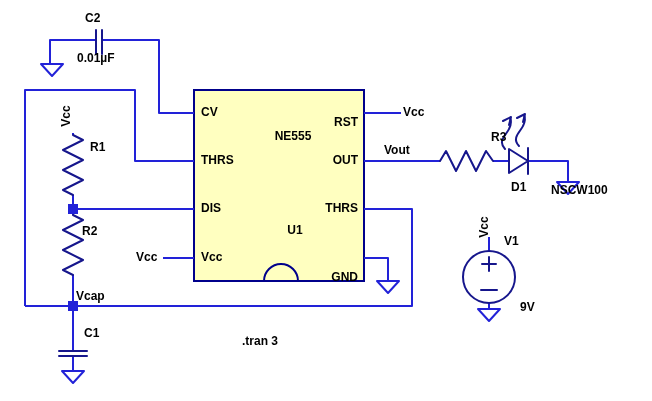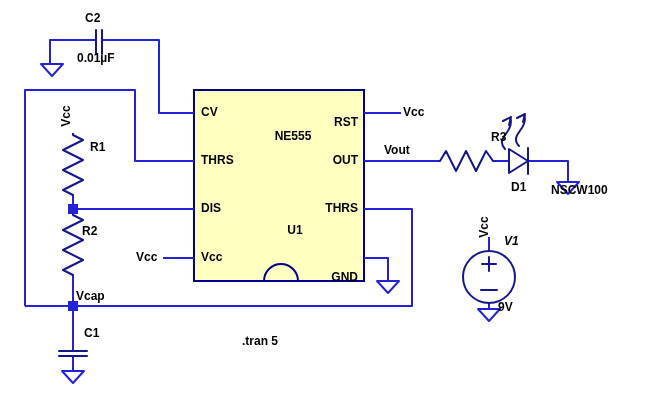--- a/index.html
+++ b/index.html
@@ -157,24 +157,24 @@
   <div class="lbl" style="left:90px;top:141px;">R1</div>
   <div class="lbl" style="left:82px;top:225px;">R2</div>
   <div class="lbl" style="left:76px;top:290px;">Vcap</div>
   <div class="lbl" style="left:84px;top:327px;">C1</div>
   <div class="lbl" style="left:136px;top:251px;">Vcc</div>
   <div class="lbl" style="left:403px;top:106px;">Vcc</div>
   <div class="lbl" style="left:384px;top:144px;">Vout</div>
   <div class="lbl" style="left:456px;top:131px;padding-left:35px;">R3</div>
   <div class="lbl" style="left:551px;top:136px;margin-top:48px;">NSCW100</div>
   <div class="lbl" style="left:511px;top:181px;">D1</div>
-  <div class="lbl" style="left:504px;top:235px;font-style:italic;">V1</div>
+  <div class="lbl" style="left:504px;top:235px;">V1</div>
   <div class="lbl rot" style="left:484px;top:227px;">Vcc</div>
-  <div class="lbl" style="left:498px;top:301px;">9V</div>
-  <div class="lbl" style="left:242px;top:335px;">.tran 5</div>
+  <div class="lbl" style="left:520px;top:301px;">9V</div>
+  <div class="lbl" style="left:242px;top:335px;">.tran 3</div>
 
   <div class="lbl ctr" style="left:194px;top:130px;width:198px;">NE555</div>
   <div class="lbl ctr" style="left:194px;top:224px;width:202px;">U1</div>
   <div class="lbl pin" style="left:201px;top:106px;">CV</div>
   <div class="lbl pin" style="left:201px;top:154px;">THRS</div>
   <div class="lbl pin" style="left:201px;top:202px;">DIS</div>
   <div class="lbl pin" style="left:201px;top:251px;">Vcc</div>
   <div class="lbl pin" style="right:294px;top:106px;margin-top:10px;">RST</div>
   <div class="lbl pin" style="right:294px;top:154px;">OUT</div>
   <div class="lbl pin" style="right:294px;top:202px;">THRS</div>

